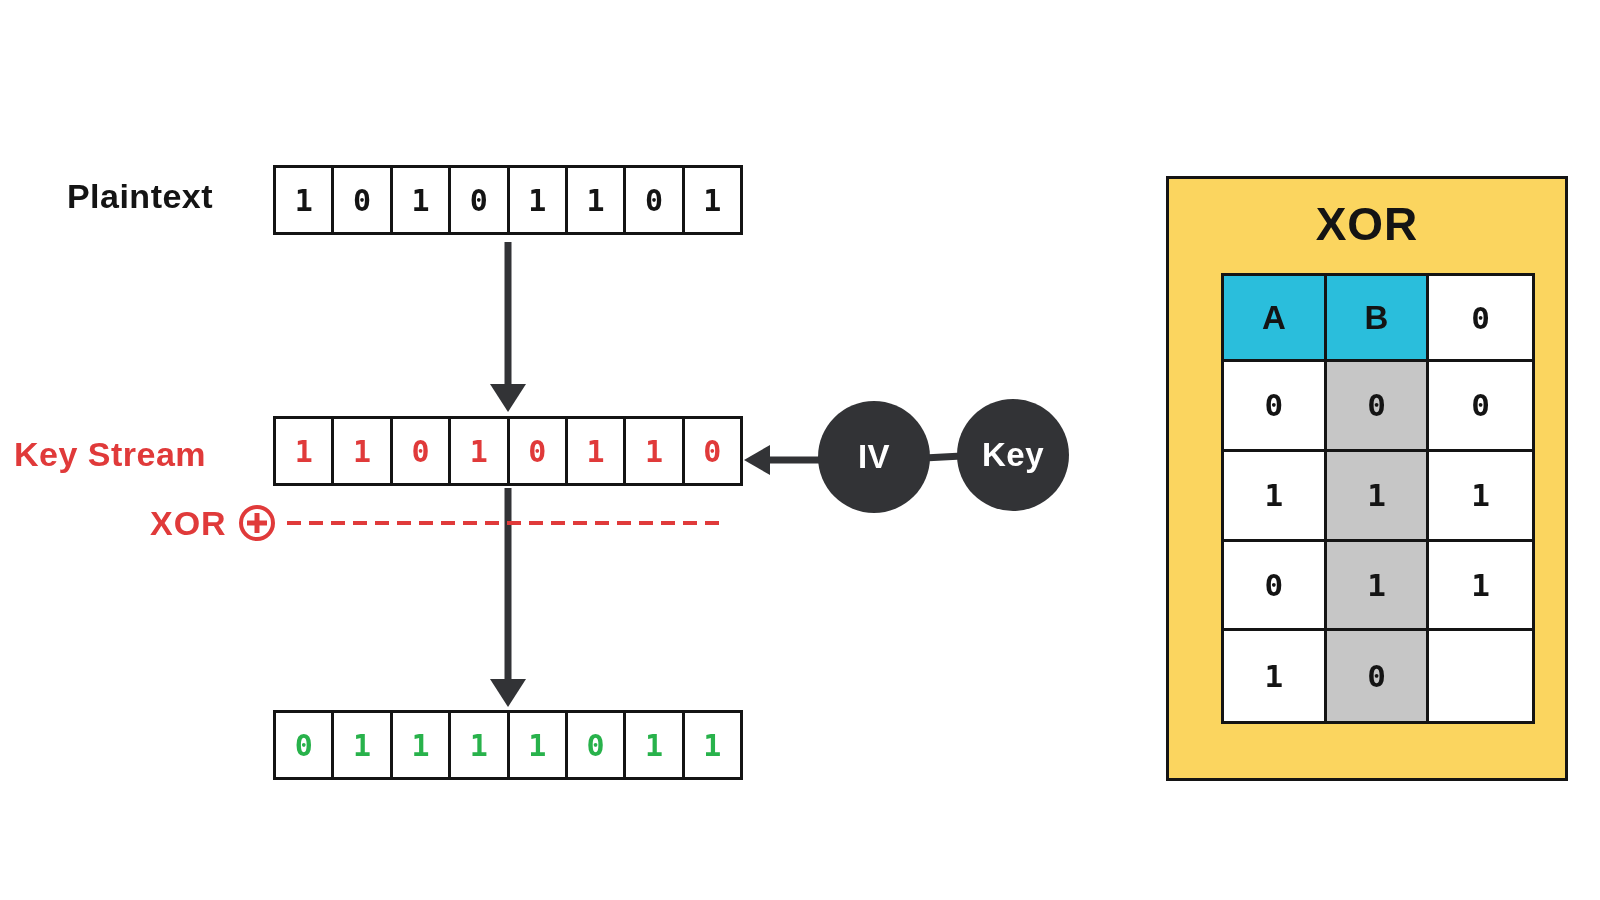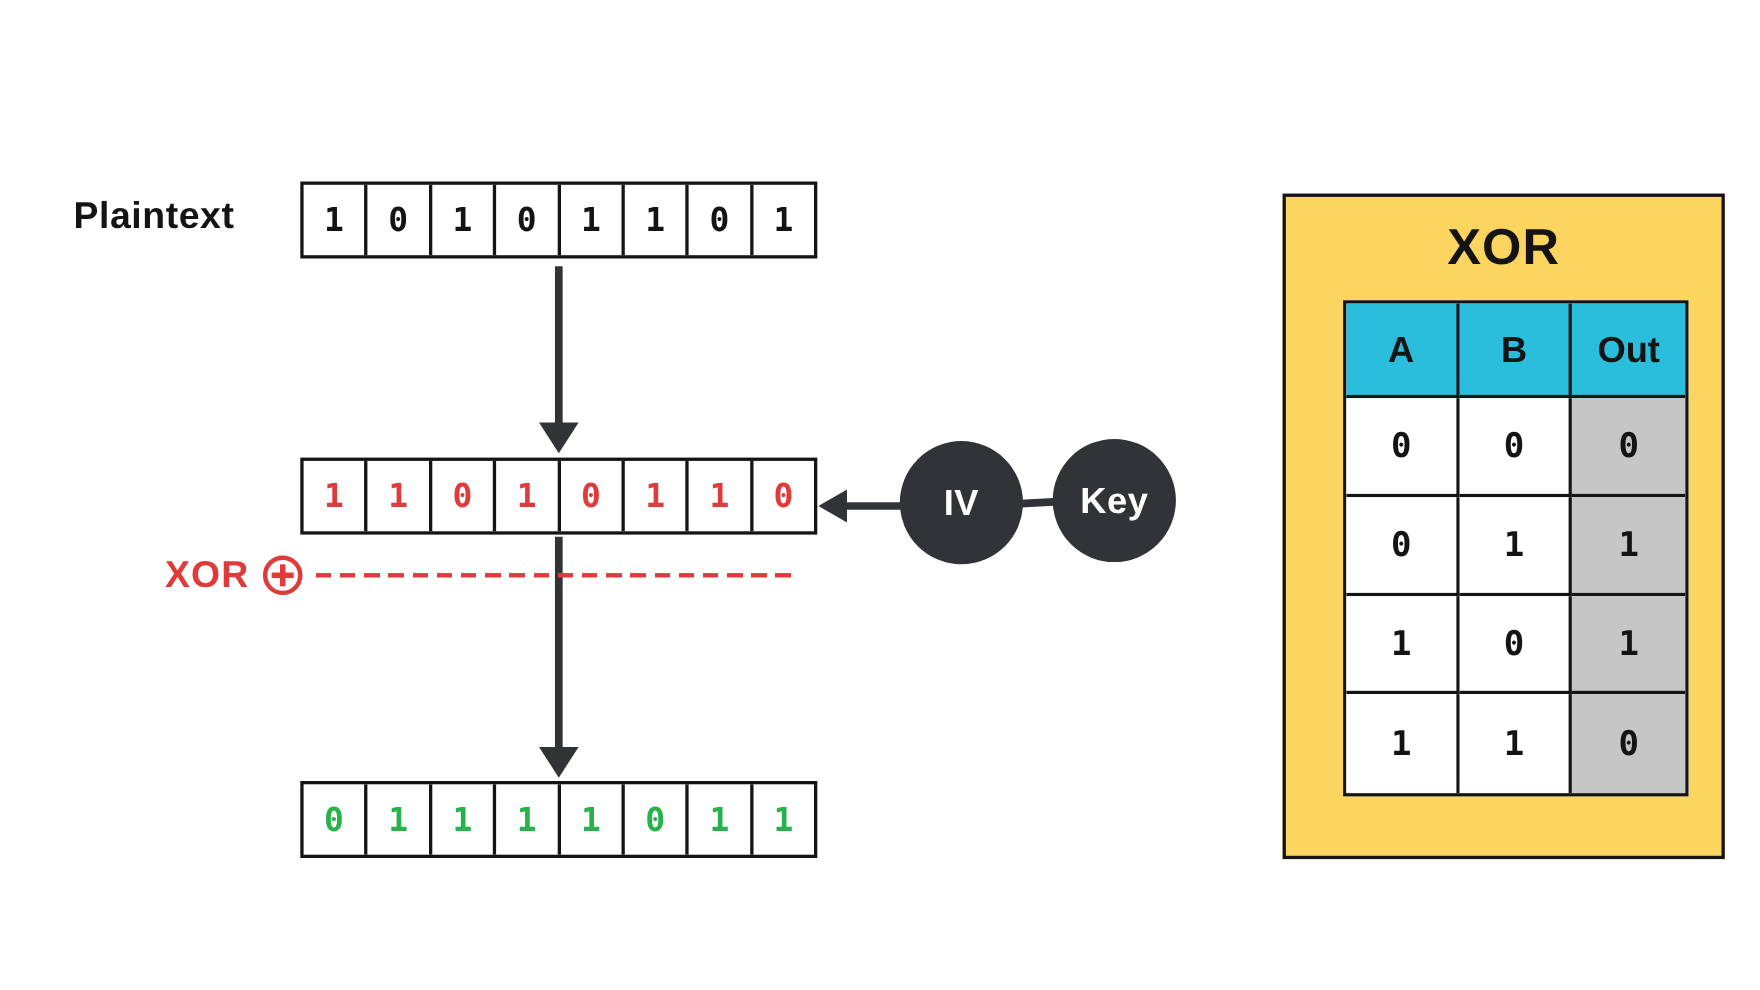--- a/index.html
+++ b/index.html
@@ -134,20 +134,21 @@
     <div class="bit">1</div>
     <div class="bit">0</div>
     <div class="bit">1</div>
     <div class="bit">0</div>
     <div class="bit">1</div>
     <div class="bit">1</div>
     <div class="bit">0</div>
     <div class="bit">1</div>
   </div>
 
+  <div class="row-label lbl-key">Key Stream</div>
   <div class="bit-row bits-key">
     <div class="bit">1</div>
     <div class="bit">1</div>
     <div class="bit">0</div>
     <div class="bit">1</div>
     <div class="bit">0</div>
     <div class="bit">1</div>
     <div class="bit">1</div>
     <div class="bit">0</div>
   </div>
@@ -174,21 +175,20 @@
   </div>
   <div class="node node-iv">
     <span>IV</span>
   </div>
 
   <div class="panel">
     <div class="panel-title">XOR</div>
     <div class="truth-table">
       <div class="tcell th">A</div>
       <div class="tcell th">B</div>
-      <div class="tcell th">Out</div>
 
       <div class="tcell">0</div>
       <div class="tcell">0</div>
       <div class="tcell out">0</div>
 
       <div class="tcell">0</div>
       <div class="tcell">1</div>
       <div class="tcell out">1</div>
 
       <div class="tcell">1</div>

